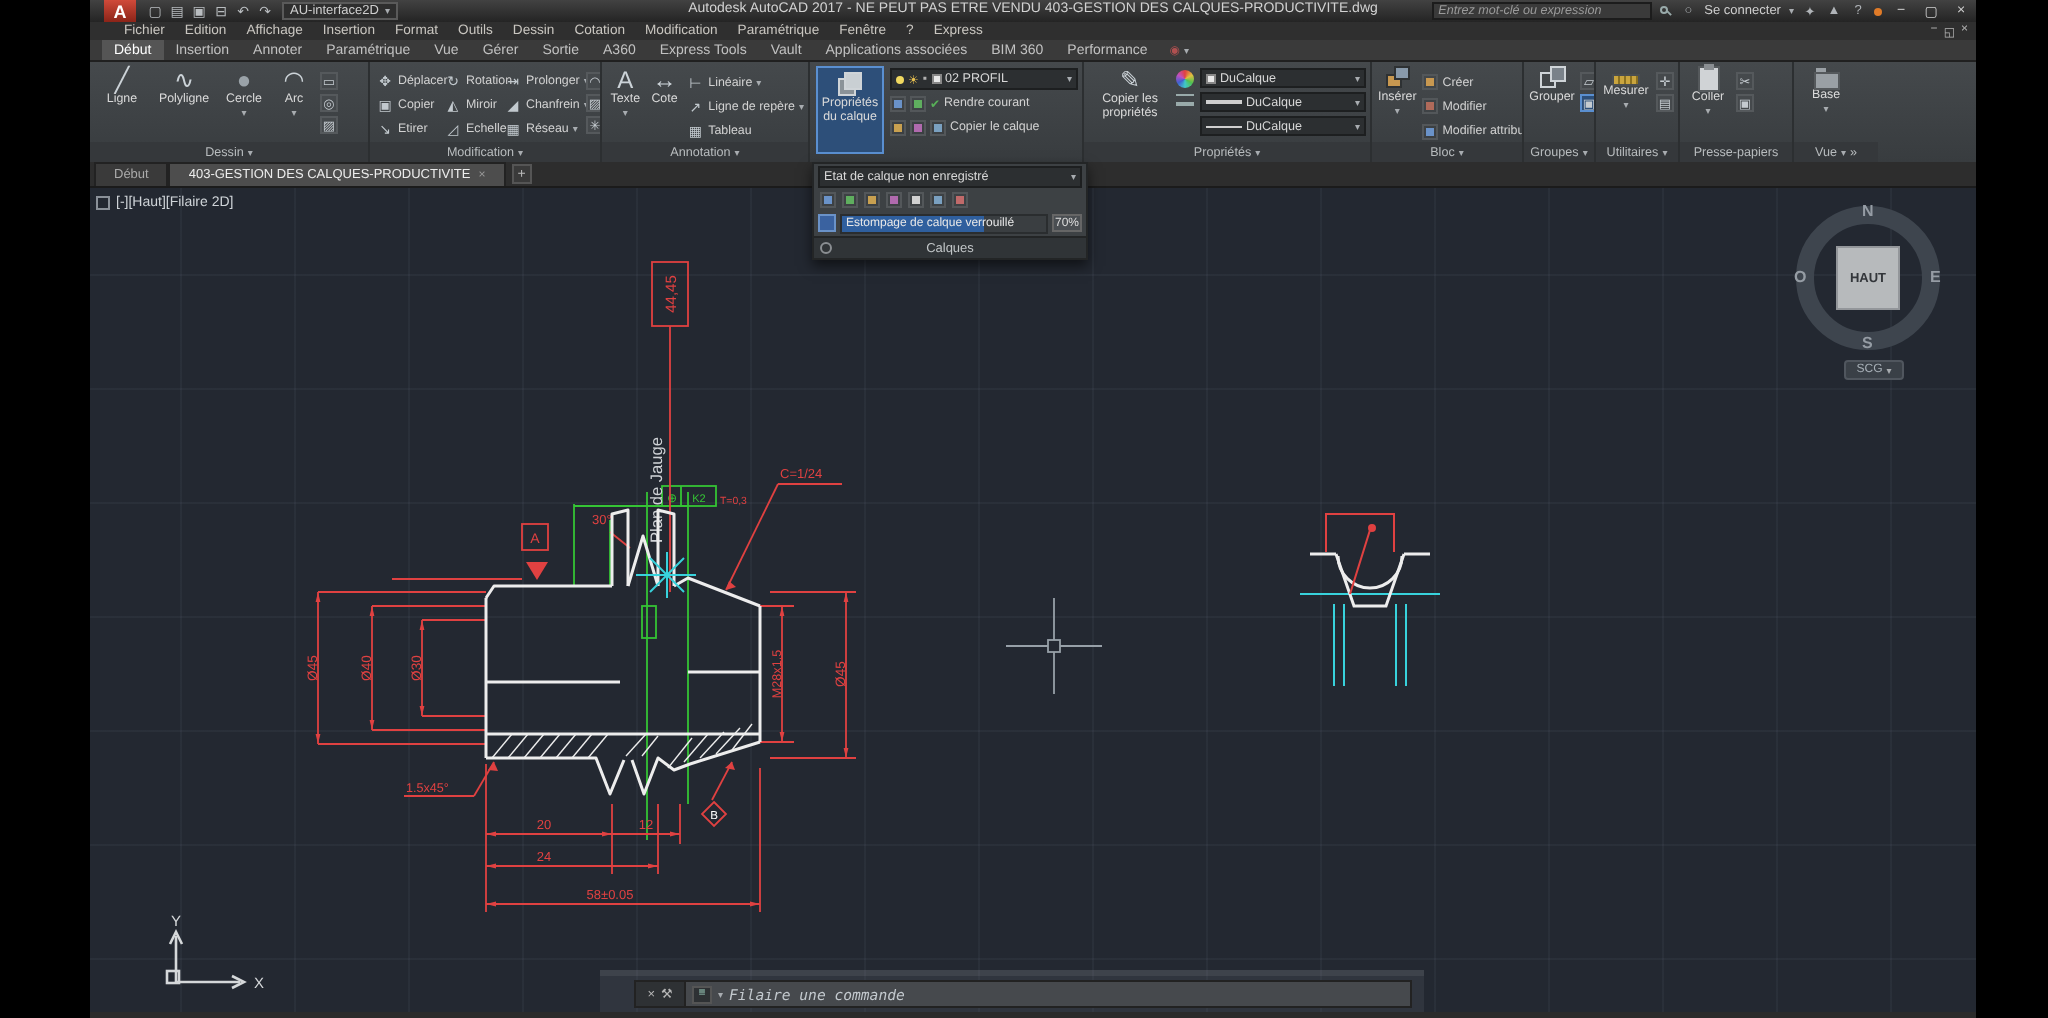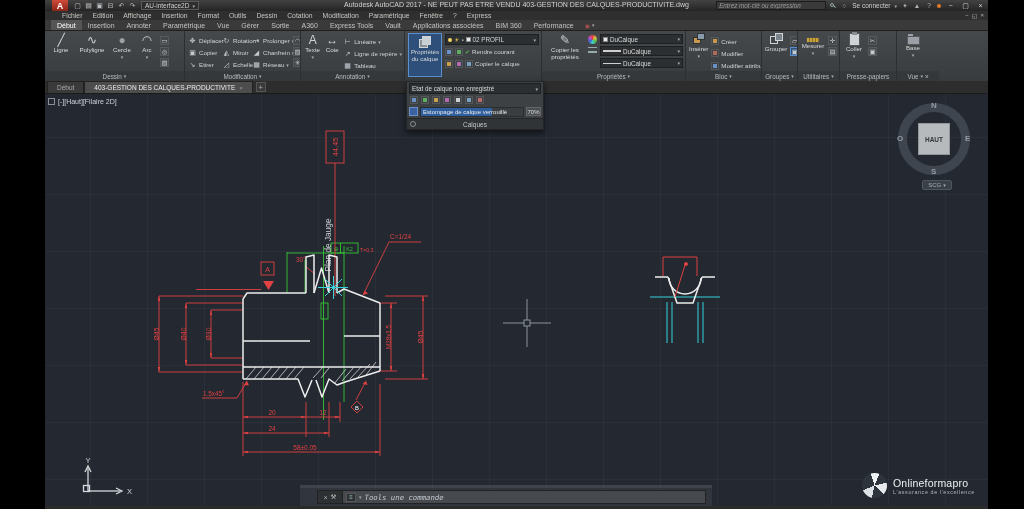--- a/index.html
+++ b/index.html
@@ -847,26 +847,19 @@
     <div id="cmd-dock">
       <div id="cmd-handle"></div>
       <div id="cmd-bar">
         <div id="cmd-left">
           <span>×</span>
           <span>⚒</span>
         </div>
         <div id="cmd-input">
           <span id="cmd-chip">≡</span>
           <span class="chev">▾</span>
-          <span id="cmd-prompt">Tools une commande</span>
-        </div>
-      </div>
-    </div>
-
-    <div id="watermark">
-      <span id="wm-icon"></span>
-      <span>
-        <div id="wm-name">Onlineformapro</div>
-        <div id="wm-tag">L'assurance de l'excellence</div>
-      </span>
-    </div>
+          <span id="cmd-prompt">Filaire une commande</span>
+        </div>
+      </div>
+    </div>
+
   </div>
 </div>
 
 </body></html>

